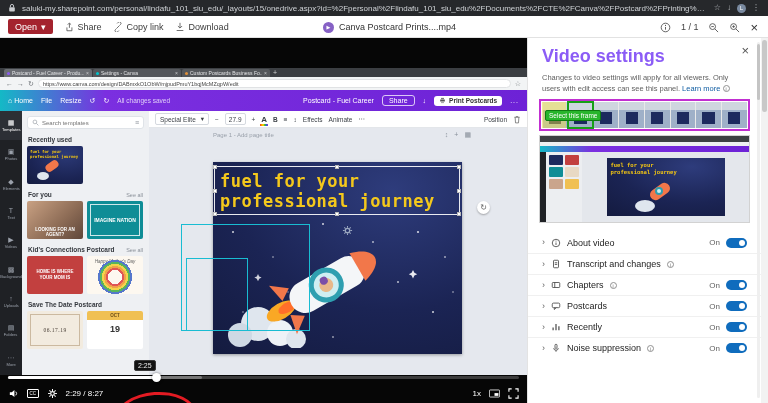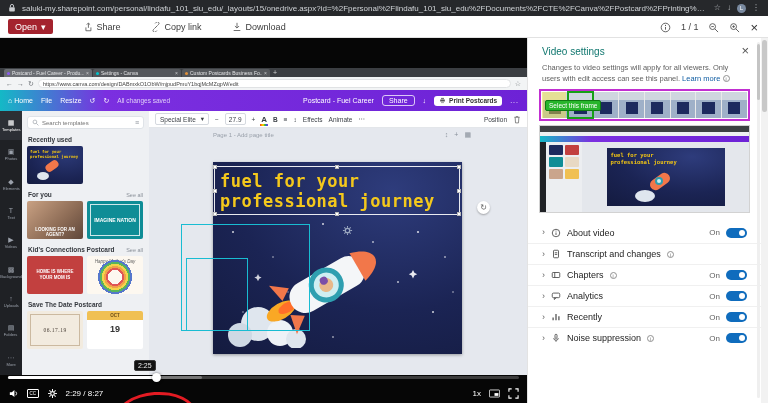--- a/index.html
+++ b/index.html
@@ -7,21 +7,21 @@
   body { font-family:"Liberation Sans", sans-serif; }
   .screen { position:relative; width:768px; height:403px; background:#fff; overflow:hidden; margin:0 auto; }
 
   
   .topbar { position:absolute; left:0; top:0; width:768px; height:16px; background:#26282b; display:flex; align-items:center; padding:0 8px; gap:6px; }
   .topbar .url { color:#cfd2d6; font-size:8px; white-space:nowrap; overflow:hidden; text-overflow:ellipsis; flex:1; }
   .top-ic { color:#b9bcc0; font-size:8px; line-height:1; }
   .avatar { width:9px; height:9px; border-radius:50%; background:#7a8aa0; color:#fff; font-size:6px; text-align:center; line-height:9px; }
 
   
-  .cmdbar { position:absolute; left:0; top:16px; width:768px; height:22px; background:#fff; border-bottom:1px solid #e2e2e2; display:flex; align-items:center; padding:0 8px; gap:30px; }
+  .cmdbar { position:absolute; left:0; top:16px; width:768px; height:22px; background:#fff; border-bottom:1px solid #e2e2e2; display:flex; align-items:center; padding:0 8px; gap:11px; }
   .open-btn { background:#a4232e; color:#fff; font-size:9px; border:none; border-radius:2px; height:15px; padding:0 7px; display:flex; align-items:center; gap:4px; cursor:pointer; font-family:inherit; }
   .cmd { display:flex; align-items:center; gap:4px; font-size:9px; color:#3b3b3b; }
   .cmd svg { width:10px; height:10px; }
   .file-tab { position:absolute; left:323px; top:0; height:22px; display:flex; align-items:center; gap:5px; font-size:9px; color:#333; }
   .file-ico { width:11px; height:11px; border-radius:50%; background:#8661c5; color:#fff; font-size:5px; display:flex; align-items:center; justify-content:center; }
   .cmd-right { position:absolute; right:10px; top:0; height:22px; display:flex; align-items:center; gap:10px; font-size:9px; color:#444; }
   .cmd-right svg { width:11px; height:11px; }
   .x-btn { font-size:13px; color:#333; line-height:1; }
 
   
@@ -127,21 +127,21 @@
   .cc { border:1px solid #fff; border-radius:1px; font-size:4.5px; padding:0 1.5px; line-height:7px; }
   .ptime { font-size:8px; }
   .pc-grow { flex:1; }
   .pspeed { font-size:8px;text-align:right; }
 
   .redcircle { position:absolute; left:116px; top:354px; width:80px; height:47px; border:3px solid #e31b23; border-radius:50%; transform:rotate(-4deg); pointer-events:none; z-index:30; }
 
   
   .panel { position:absolute; left:527px; top:0; width:234px; height:365px; background:#fff; border-left:1px solid #e3e3e3; overflow:hidden; }
   .p-head { position:relative; padding:8px 14px 4px 14px; }
-  .p-title { font-size:10px; font-weight:normal; color:#0f766e; }
+  .p-title { font-size:18px; font-weight:bold; color:#8b5cf6; }
   .p-close { position:absolute; right:12px; top:6px; font-size:13px; color:#555; line-height:1; }
   .p-desc { margin:2px 14px 0 14px; font-size:7.5px; color:#616161; line-height:1.4; }
   .p-desc a { color:#115ea3; text-decoration:none; }
   .info-i { display:inline-block; width:7px; height:7px; border:1px solid #919191; border-radius:50%; font-size:5px; line-height:6px; text-align:center; color:#737373; font-style:normal; }
   .p-thumbrow { margin:8px 14px 0 14px; display:flex; align-items:center; gap:5px; }
   .chev-d { display:inline-block; transform:rotate(90deg); font-size:8px; color:#555; }
   .hl-wrap { display:flex; align-items:center; gap:4px; background:#ffe54a; box-shadow:0 0 0 2px #ffe54a; border-radius:1px; }
   .hl-wrap svg { width:10px; height:10px; }
   .hl-wrap b { font-size:9px; font-weight:normal; color:#242424; }
   .p-annot { position:relative; margin:5px 11px 0 11px; border:2px solid #c12fd1; padding:1px; }
@@ -219,20 +219,24 @@
       <span>Copy link</span>
     </div>
     <div class="cmd">
       <svg viewBox="0 0 12 12">
           <path d="M6 1v6" stroke="#555"></path>
           <path d="M3.5 4.8L6 7.3 8.5 4.8" fill="none" stroke="#555"></path>
           <path d="M2 10.2h8" stroke="#555"></path>
         </svg>
       <span>Download</span>
     </div>
+    <div class="file-tab">
+      <span class="file-ico">▶</span>
+      <span>Canva Postcard Prints....mp4</span>
+    </div>
     <div class="cmd-right">
       <svg viewBox="0 0 12 12">
           <circle cx="6" cy="6" r="4.7" fill="none" stroke="#555"></circle>
           <path d="M6 5.4v3" stroke="#555"></path>
           <circle cx="6" cy="3.7" r=".6" fill="#555"></circle>
         </svg>
       <span>1 / 1</span>
       <svg viewBox="0 0 12 12">
           <circle cx="5" cy="5" r="3.2" fill="none" stroke="#555"></circle>
           <path d="M7.5 7.5L11 11" stroke="#555"></path>
@@ -620,21 +624,21 @@
           <span class="row-grow"></span>
           <span class="on-lb">On</span>
           <span class="toggle"></span>
         </div>
         <div class="p-row">
           <span class="row-chev">›</span>
           <svg viewBox="0 0 12 12">
               <rect x="1.5" y="2.5" width="9" height="5.5" rx="1.5" fill="none" stroke="#444"></rect>
               <path d="M4 8v2.2L6.3 8" fill="none" stroke="#444"></path>
             </svg>
-          <span class="row-label">Analytics</span>
+          <span class="row-label">Postcards</span>
           <span class="row-grow"></span>
           <span class="on-lb">On</span>
           <span class="toggle"></span>
         </div>
         <div class="p-row">
           <span class="row-chev">›</span>
           <svg viewBox="0 0 12 12">
               <path d="M2.5 10V6.5M6 10V2.5M9.5 10V5" stroke="#444" stroke-width="1.4"></path>
             </svg>
           <span class="row-label">Recently</span>

